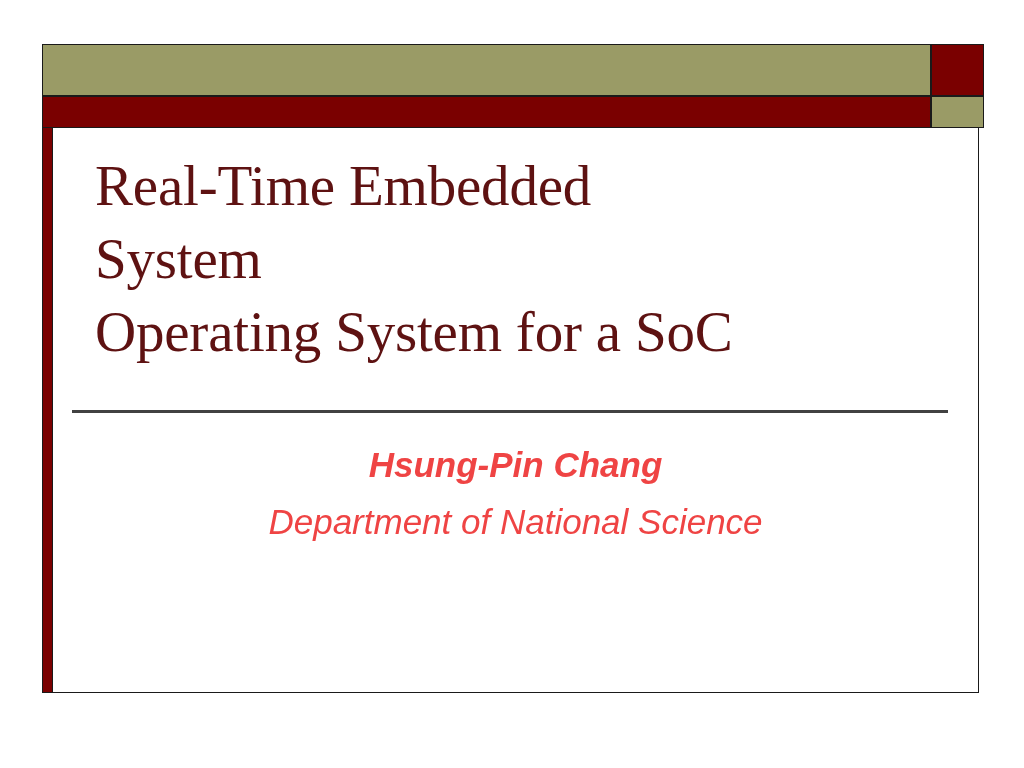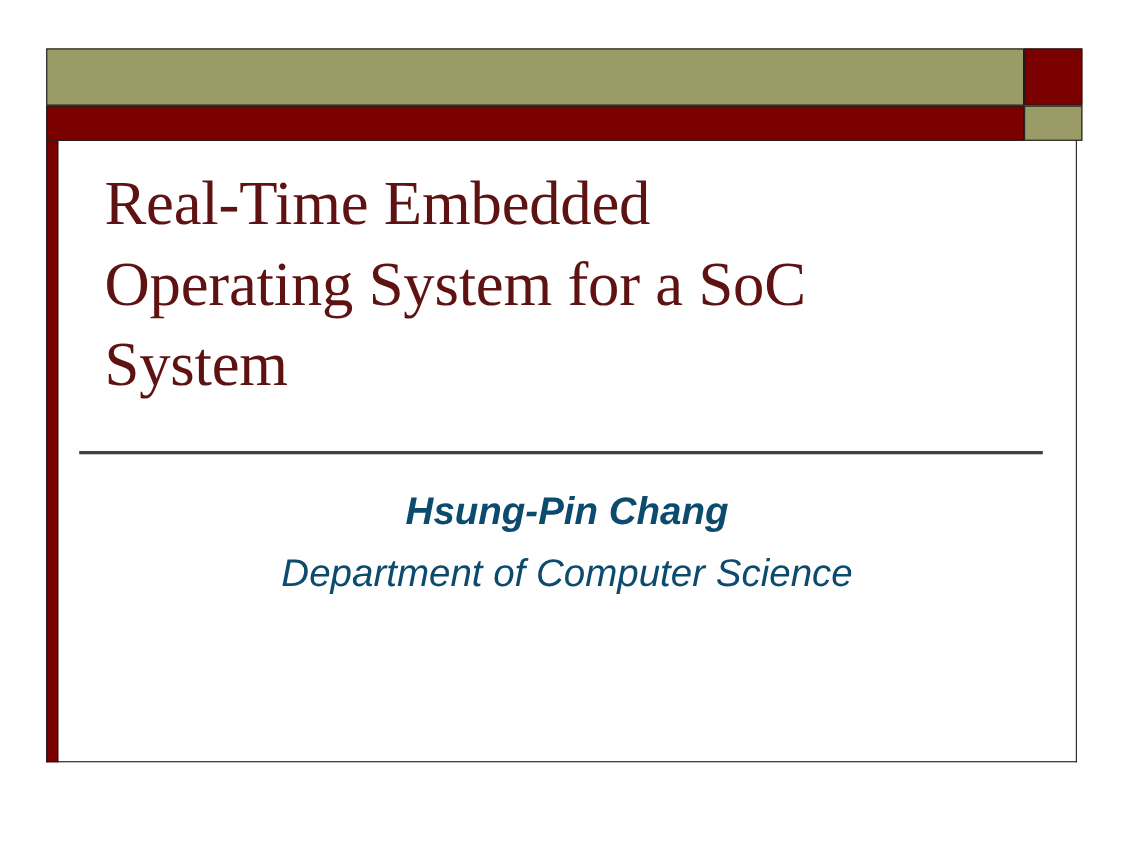--- a/index.html
+++ b/index.html
@@ -128,21 +128,21 @@
     left: 53px;
     top: 424px;
     width: 925px;
     text-align: center;
   }
   .subtitle-line {
     font-family: "Liberation Sans", sans-serif;
     font-style: italic;
     font-size: 35px;
     line-height: 57px;
-    color: #0c4a6e;
+    color: #ef4444;
     white-space: nowrap;
   }
   .subtitle-line.is-bold {
     font-weight: bold;
   }
 </style>
 </head>
 <body>
 
 <div id="slide">
@@ -150,24 +150,24 @@
   <div class="banner-olive-main"></div>
   <div class="banner-maroon-square"></div>
   <div class="banner-maroon-main"></div>
   <div class="banner-olive-square"></div>
   <div class="side-bar-maroon"></div>
   <div class="frame-right-edge"></div>
   <div class="frame-bottom-edge"></div>
 
   <div id="title-block">
     <div class="title-line">Real-Time Embedded</div>
+    <div class="title-line">System</div>
     <div class="title-line">Operating System for a SoC</div>
-    <div class="title-line">System</div>
   </div>
 
   <div id="divider-rule"></div>
 
   <div id="subtitle-block">
     <div class="subtitle-line is-bold">Hsung-Pin Chang</div>
-    <div class="subtitle-line">Department of Computer Science</div>
+    <div class="subtitle-line">Department of National Science</div>
   </div>
 
 </div>
 
 </body></html>

